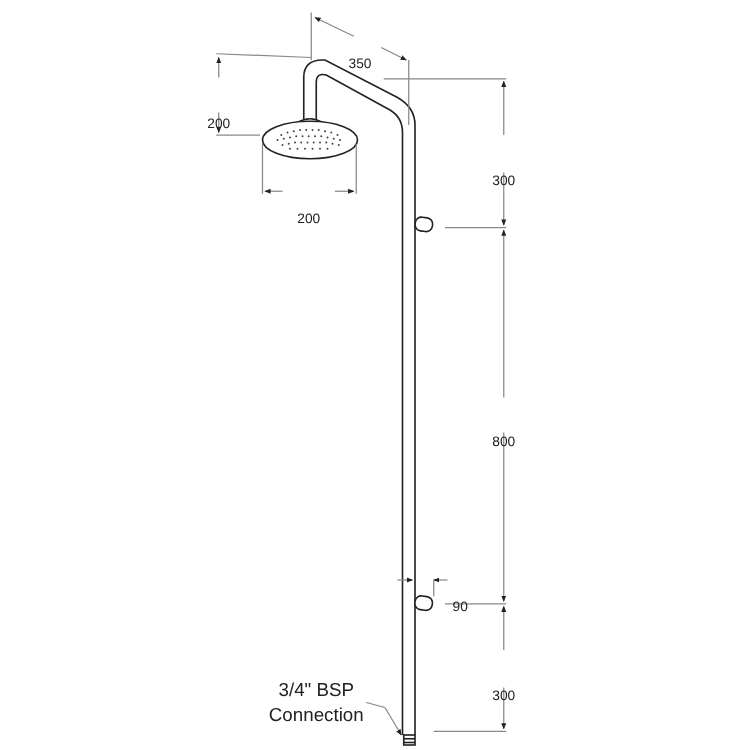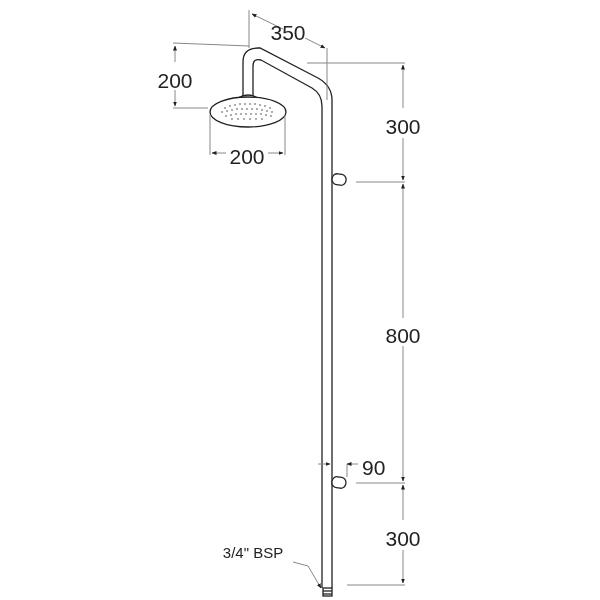--- a/index.html
+++ b/index.html
@@ -1,18 +1,18 @@
 <!DOCTYPE html>
 <html><head>
 <meta charset="utf-8">
 <style>
   html, body { margin:0; padding:0; background:#ffffff; }
   #canvas { position:relative; width:600px; height:600px; background:#fff; overflow:hidden; }
   svg { position:absolute; left:0; top:0; }
-  .lbl { position:absolute; font-family:"Liberation Sans", sans-serif; font-size:21px; color:#222; line-height:1; white-space:nowrap; }
+  .lbl { position:absolute; font-family:"Liberation Sans", sans-serif; font-size:11px; color:#222; line-height:1; white-space:nowrap;margin-top:24px; }
   .lbl-c { transform:translateX(-50%); }
   .note { position:absolute; font-family:"Liberation Sans", sans-serif; font-size:15px; color:#222; line-height:20px; text-align:center; }
 </style>
 </head>
 <body>
 
 <div id="canvas">
   <svg width="600" height="600" viewBox="0 0 600 600">
     <defs>
       <marker id="arr" viewBox="0 0 10 10" refX="9" refY="5" markerWidth="5" markerHeight="5" orient="auto-start-reverse">
@@ -118,14 +118,15 @@
   <span class="lbl lbl-c" style="left:288px; top:22px;">350</span>
   <span class="lbl lbl-c" style="left:175px; top:70px;">200</span>
   <span class="lbl lbl-c" style="left:247px; top:146px;">200</span>
   <span class="lbl lbl-c" style="left:403px; top:116px;">300</span>
   <span class="lbl lbl-c" style="left:403px; top:325px;">800</span>
   <span class="lbl lbl-c" style="left:403px; top:528px;">300</span>
   <span class="lbl" style="left:362px; top:457px;">90</span>
 
   <div class="note" style="left:212px; top:543px; width:82px;">
     <div>3/4" BSP</div>
+    <div>Connection</div>
   </div>
 </div>
 
 </body></html>

